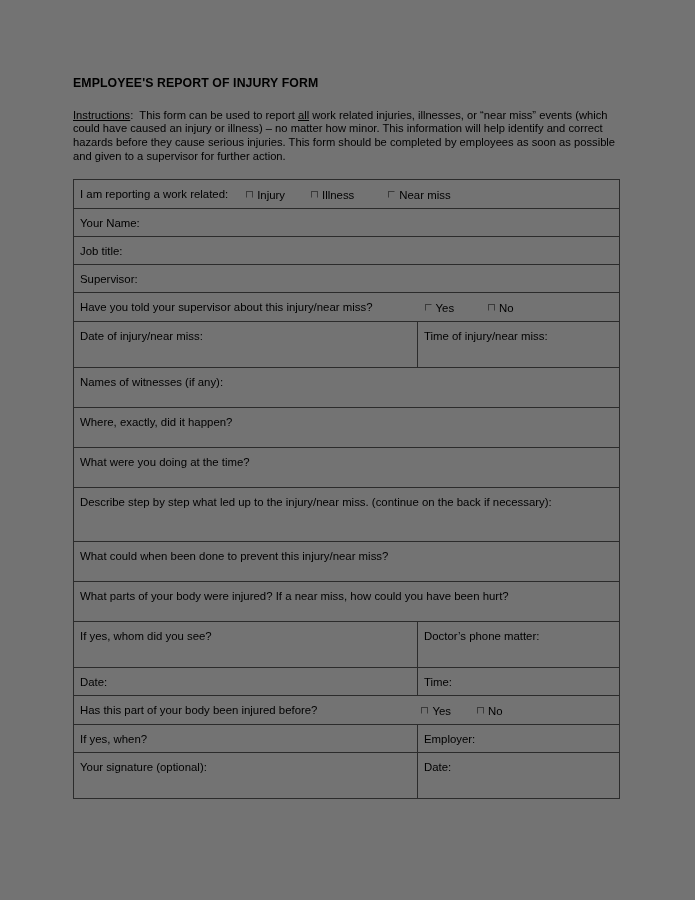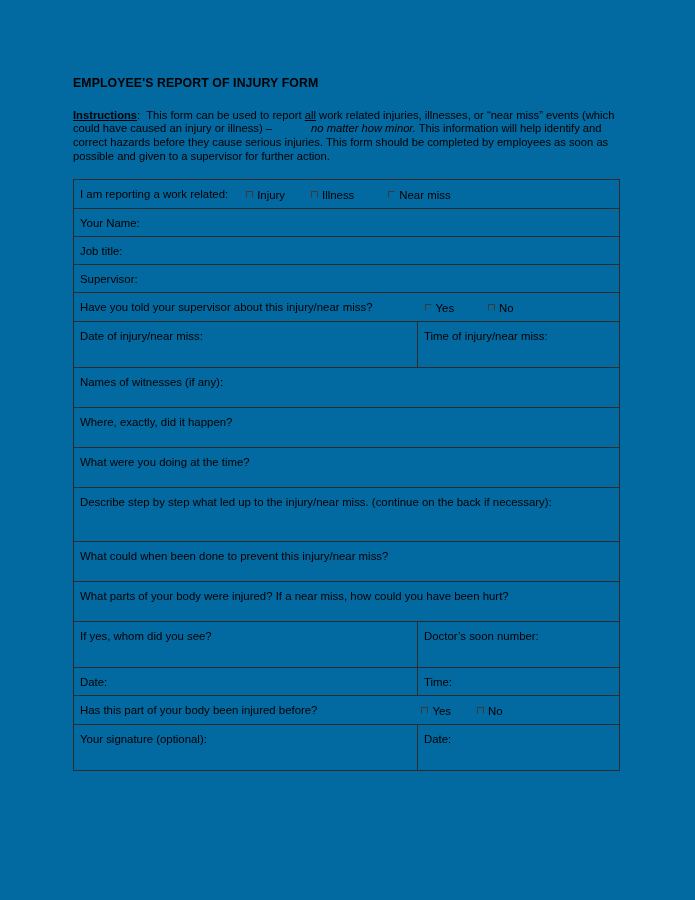--- a/index.html
+++ b/index.html
@@ -11,21 +11,21 @@
     width: 695px;
     height: 900px;
     font-family: "Liberation Sans", sans-serif;
     color: #000000;
     overflow: hidden;
   }
   .page {
     position: relative;
     width: 695px;
     height: 900px;
-    background: #0369a1;
+    background: #737373;
     box-sizing: border-box;
   }
   .content {
     position: absolute;
     left: 73px;
     top: 76px;
     width: 549px;
   }
   .doc-title {
     font-size: 12.3px;
@@ -34,29 +34,27 @@
     margin: 0 0 18px 0;
     line-height: 1.2;
   }
   .instructions {
     font-size: 11.2px;
     line-height: 13.6px;
     margin: 0 0 16px 0;
     text-align: left;
   }
   .instructions .ins-label {
-    font-weight: bold;
+    font-weight: normal;
     text-decoration: underline;
   }
   .instructions .u {
     text-decoration: underline;
   }
   .instructions .it {
-    font-style: italic;
-    margin-left: 36px;
   }
 
   
   .form-table {
     width: 547px;
     border-collapse: collapse;
     table-layout: fixed;
     border: 1.6px solid #2b2b2b;
     font-size: 11.4px;
   }
@@ -199,39 +197,47 @@
             <span class="cell-label">What parts of your body were injured?  If a near miss, how could you have been hurt?</span>
           </td>
         </tr>
 
 
         <tr>
           <td class="r-tall" style="width:49.5%">
             <span class="cell-label">If yes, whom did you see?</span>
           </td>
           <td class="r-tall" style="width:50.5%">
-            <span class="cell-label">Doctor’s soon number:</span>
+            <span class="cell-label">Doctor’s phone matter:</span>
           </td>
         </tr>
 
         <tr>
           <td class="r-single">
             <span class="cell-label">Date:</span>
           </td>
           <td class="r-single">
             <span class="cell-label">Time:</span>
           </td>
         </tr>
 
         <tr>
           <td colspan="2" class="r-single">
             <span class="cell-label">Has this part of your body been injured before?</span><span class="spacer-flex"></span><span class="gap-lg"></span><span class="opt"><span class="cbox"></span><span class="opt-label">Yes</span></span><span class="gap-md"></span><span class="opt"><span class="cbox"></span><span class="opt-label">No</span></span>
           </td>
         </tr>
 
+        <tr>
+          <td class="r-single">
+            <span class="cell-label">If yes, when?</span>
+          </td>
+          <td class="r-single">
+            <span class="cell-label">Employer:</span>
+          </td>
+        </tr>
 
         <tr>
           <td class="r-tall">
             <span class="cell-label">Your signature (optional):</span>
           </td>
           <td class="r-tall">
             <span class="cell-label">Date:</span>
           </td>
         </tr>
 

